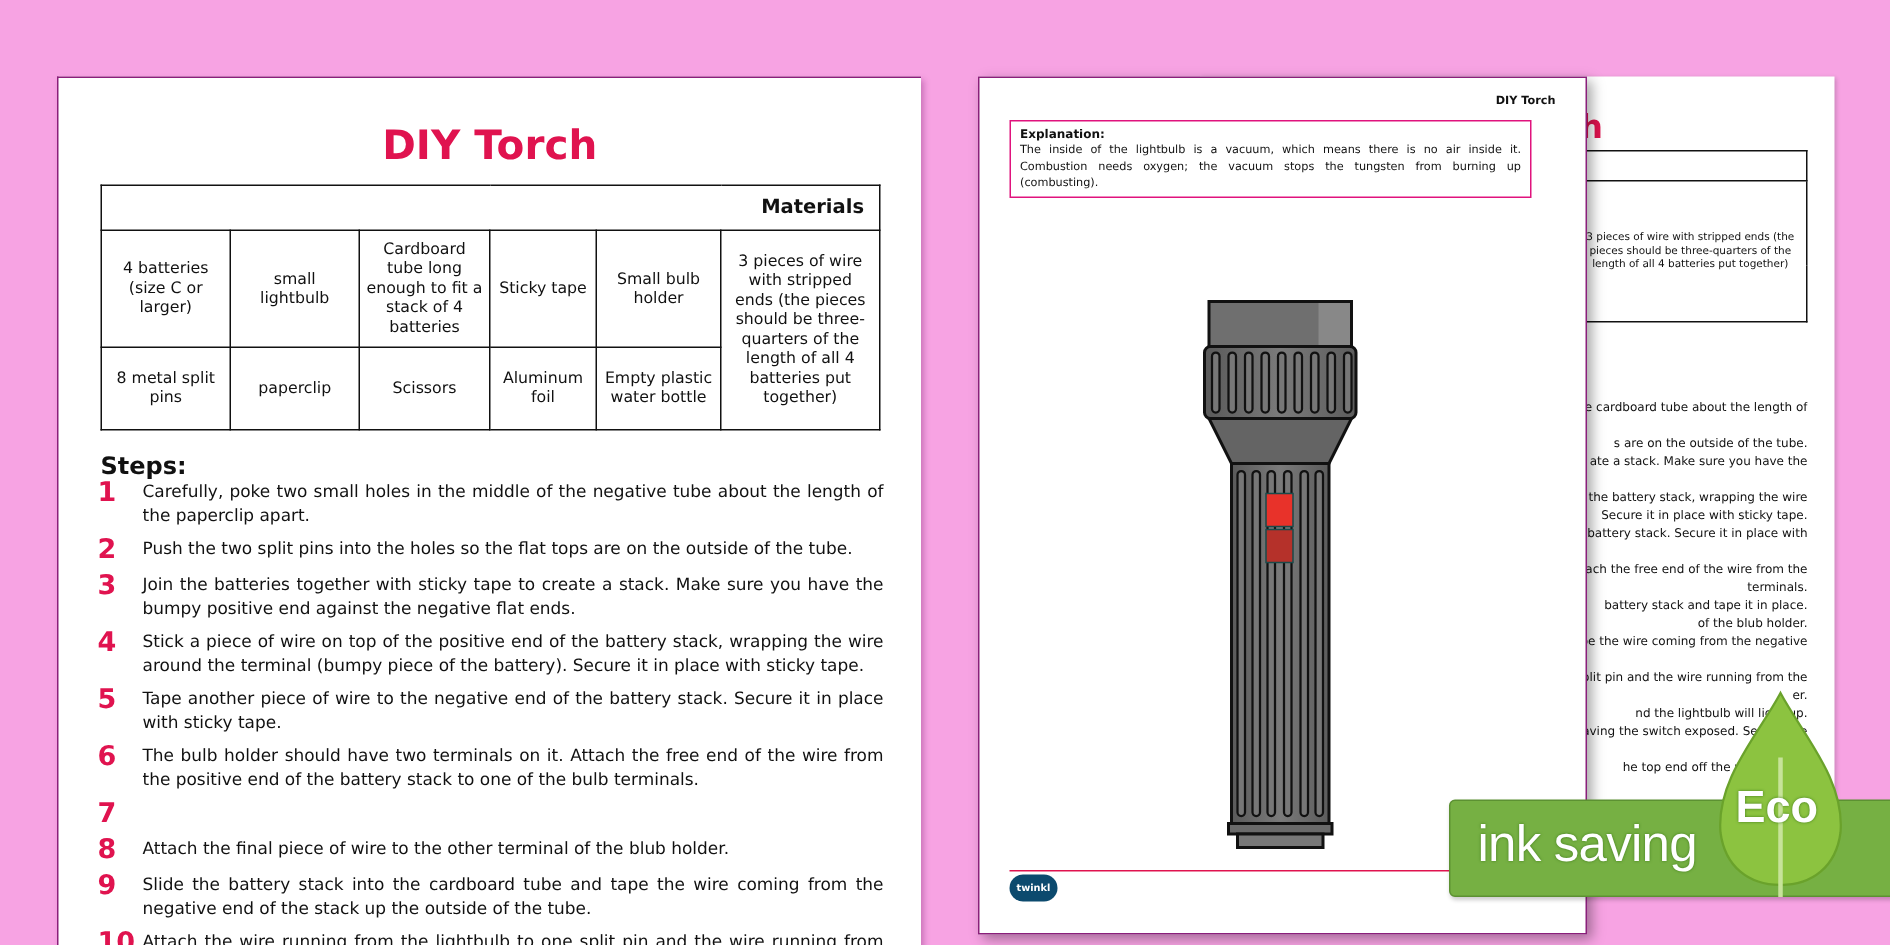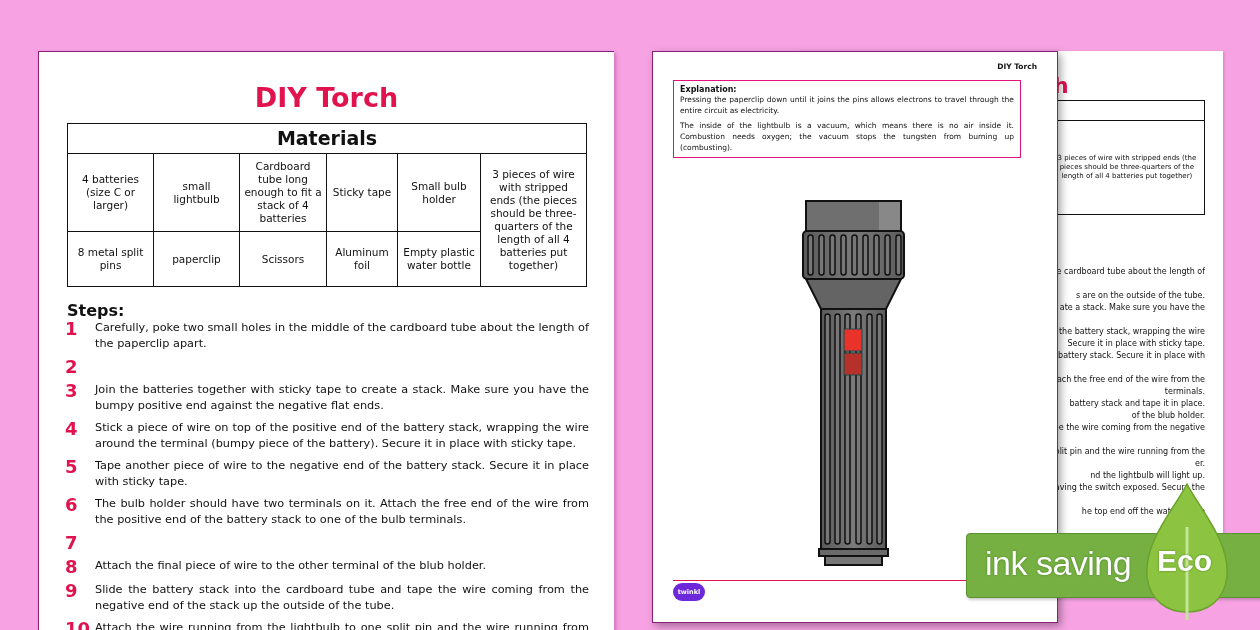--- a/index.html
+++ b/index.html
@@ -7,21 +7,21 @@
   body { background: #f7a3e3; font-family: "DejaVu Sans", "Liberation Sans", sans-serif; position: relative; }
 
   .page { position: absolute; background: #fff; border-left: 1px solid #8a1f7a; border-top: 1px solid #8a1f7a; box-shadow: 2px 2px 4px rgba(120,30,110,0.35); overflow: hidden; margin-top: 24px; }
 
   
   #p1 { left: 38px; top: 27px; width: 576px; height: 620px; }
   #p1 .title { position: absolute; left: 0; right: 0; top: 30px; text-align: center; color: #e0134f; font-weight: bold; font-size: 27px; }
   .mat-table { position: absolute; border-collapse: collapse; color: #111; }
   #p1 .mat-table { left: 28px; top: 71px; width: 520px; }
   .mat-table td, .mat-table th { border: 1.5px solid #111; text-align: center; vertical-align: middle; font-size: 10.5px; line-height: 13px; padding: 2px 4px; }
-  .mat-table th { text-align: center; font-size: 19px; font-weight: bold; padding: 6px 10px; height: 30px; }
+  .mat-table th { text-align: right; font-size: 13px; font-weight: bold; padding: 6px 10px; height: 30px; }
   .mat-table td { height: 78px; }
   .mat-table tr.r2 td { height: 55px; }
   #p1 .steps-h { position: absolute; left: 28px; top: 249px; font-weight: bold; font-size: 16px; color: #111; }
   #p1 .steps { position: absolute; left: 26px; top: 268px; width: 524px; }
   .step { display: flex; align-items: flex-start; margin-bottom: 6px; }
   .step .num { color: #e0134f; font-weight: bold; font-size: 18px; width: 30px; line-height: 18px; flex-shrink: 0; }
   .step .txt { font-size: 11.3px; line-height: 16px; color: #111; text-align: justify; }
 
   
   #p3 { left: 800px; top: 27px; width: 423px; height: 510px; border: none; box-shadow: 1px 1px 3px rgba(0,0,0,0.2); }
@@ -34,26 +34,26 @@
   #p3 .sline { font-size: 8px; color: #111; text-align: right; line-height: 12px; height: 12px; white-space: nowrap; overflow: hidden; }
 
   
   #p2 { left: 652px; top: 27px; width: 406px; height: 572px; border: 1px solid #8a1f7a; box-shadow: 3px 3px 8px rgba(0,0,0,0.35); z-index: 2; }
   #p2 .hdr { position: absolute; right: 20px; top: 10px; font-size: 7.5px; font-weight: bold; color: #111; }
   #p2 .expl { position: absolute; left: 20px; top: 28px; width: 348px; border: 1.5px solid #e0137d; padding: 4px 6px; color: #111; }
   #p2 .expl .h { font-weight: bold; font-size: 8px; }
   #p2 .expl p { font-size: 7.5px; line-height: 11px; margin-bottom: 4px; text-align: justify; }
   #p2 .torch { position: absolute; left: 148px; top: 147px; }
   #p2 .foot-line { position: absolute; left: 20px; right: 20px; top: 528px; border-top: 1.5px solid #e0134f; }
-  #p2 .logo { position: absolute; left: 20px; top: 531px; width: 32px; height: 18px; background: #6d28d9; border-radius: 10px; color: #fff; font-size: 6.5px; font-weight: bold; text-align: center; line-height: 18px; }
+  #p2 .logo { position: absolute; left: 20px; top: 531px; width: 32px; height: 18px; background: #0c4a6e; border-radius: 10px; color: #fff; font-size: 6.5px; font-weight: bold; text-align: center; line-height: 18px; }
 
   
   .eco { position: absolute; left: 966px; top: 533px; width: 300px; height: 65px; background: #76b043; border: 1px solid #5c9132; border-radius: 4px 0 0 4px; z-index: 5; box-shadow: 1px 2px 3px rgba(0,0,0,0.2); }
   .eco .lbl { position: absolute; left: 18px; top: 10px; font-size: 34px; color: #fff; font-family: "Liberation Sans", sans-serif; text-shadow: 0 0 2px #3f7a1a; letter-spacing: -0.5px; }
-  .leaf { position: absolute; left: 1142px; top: 482px; z-index: 6; }
+  .leaf { position: absolute; left: 1142px; top: 460px; z-index: 6; }
   .leaf .eco-txt { position: absolute; left: 15px; top: 62px; font-size: 30px; font-weight: bold; color: #fff; font-family: "Liberation Sans", sans-serif; text-shadow: 0 0 2px #3f7a1a; }
 </style>
 </head>
 <body>
 
 <div class="page" id="p3">
   <div class="title">h</div>
   <table class="mat-table">
     <tbody>
         <tr>
@@ -116,24 +116,25 @@
       <td>Scissors</td>
       <td>Aluminum foil</td>
       <td>Empty plastic water bottle</td>
     </tr>
   </tbody>
     </table>
   <div class="steps-h">Steps:</div>
   <div class="steps">
     <div class="step">
         <span class="num">1</span>
-        <span class="txt">Carefully, poke two small holes in the middle of the cardboard tube about the length of the paperclip apart.</span>
+        <span class="txt">Carefully, poke two small holes in the middle of the negative tube about the length of the paperclip apart.</span>
       </div>
     <div class="step">
         <span class="num">2</span>
+        <span class="txt">Push the two split pins into the holes so the flat tops are on the outside of the tube.</span>
       </div>
     <div class="step">
         <span class="num">3</span>
         <span class="txt">Join the batteries together with sticky tape to create a stack. Make sure you have the bumpy positive end against the negative flat ends.</span>
       </div>
     <div class="step">
         <span class="num">4</span>
         <span class="txt">Stick a piece of wire on top of the positive end of the battery stack, wrapping the wire around the terminal (bumpy piece of the battery). Secure it in place with sticky tape.</span>
       </div>
     <div class="step">
@@ -159,21 +160,20 @@
         <span class="num">10</span>
         <span class="txt">Attach the wire running from the lightbulb to one split pin and the wire running from the negative battery end of the battery stack to the other.</span>
       </div>
   </div>
 </div>
 
 <div class="page" id="p2">
   <div class="hdr">DIY Torch</div>
   <div class="expl">
     <div class="h">Explanation:</div>
-    <p>Pressing the paperclip down until it joins the pins allows electrons to travel through the entire circuit as electricity.</p>
     <p style="margin-bottom:0">The inside of the lightbulb is a vacuum, which means there is no air inside it. Combustion needs oxygen; the vacuum stops the tungsten from burning up (combusting).</p>
   </div>
   <svg class="torch" width="110" height="370" viewBox="0 0 110 370">
     <defs>
       <linearGradient id="g1" x1="0" x2="1">
           <stop offset="0" stop-color="#5a5a5a"></stop>
           <stop offset="0.5" stop-color="#7a7a7a"></stop>
           <stop offset="1" stop-color="#5c5c5c"></stop>
         </linearGradient>
     </defs>

